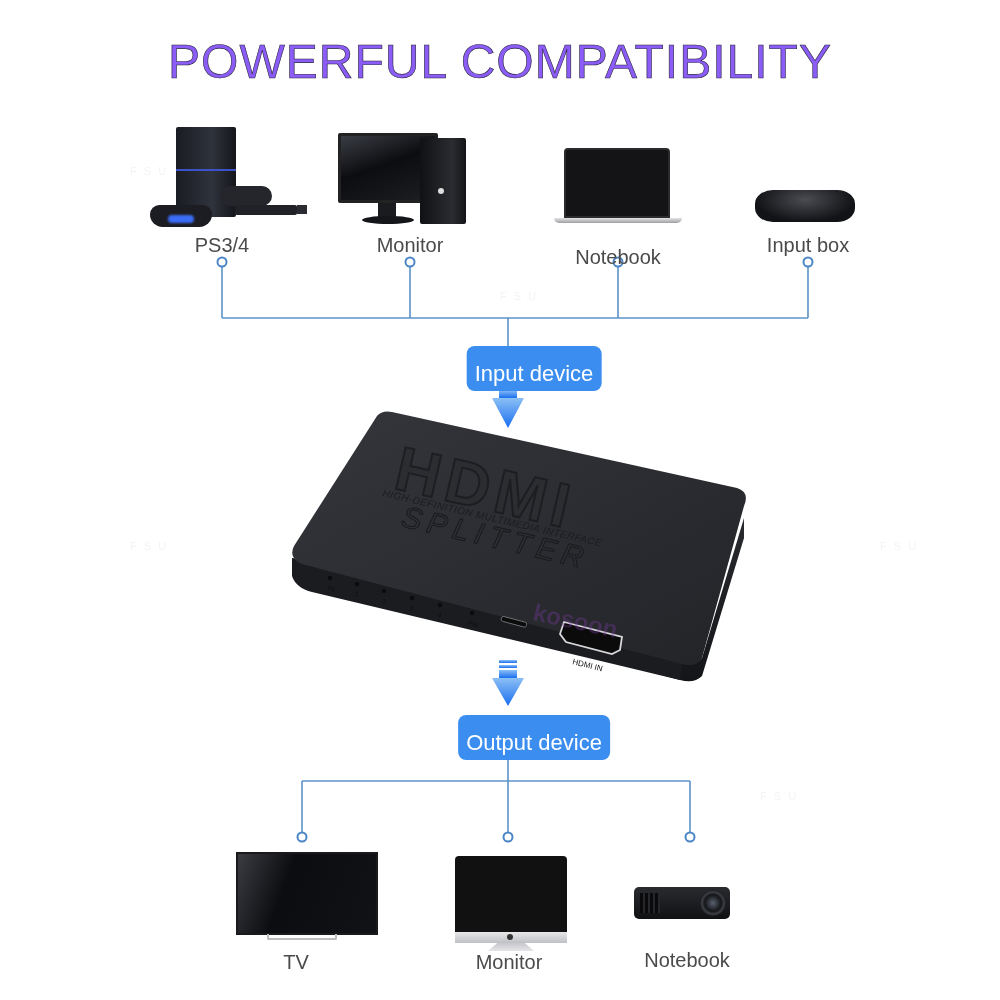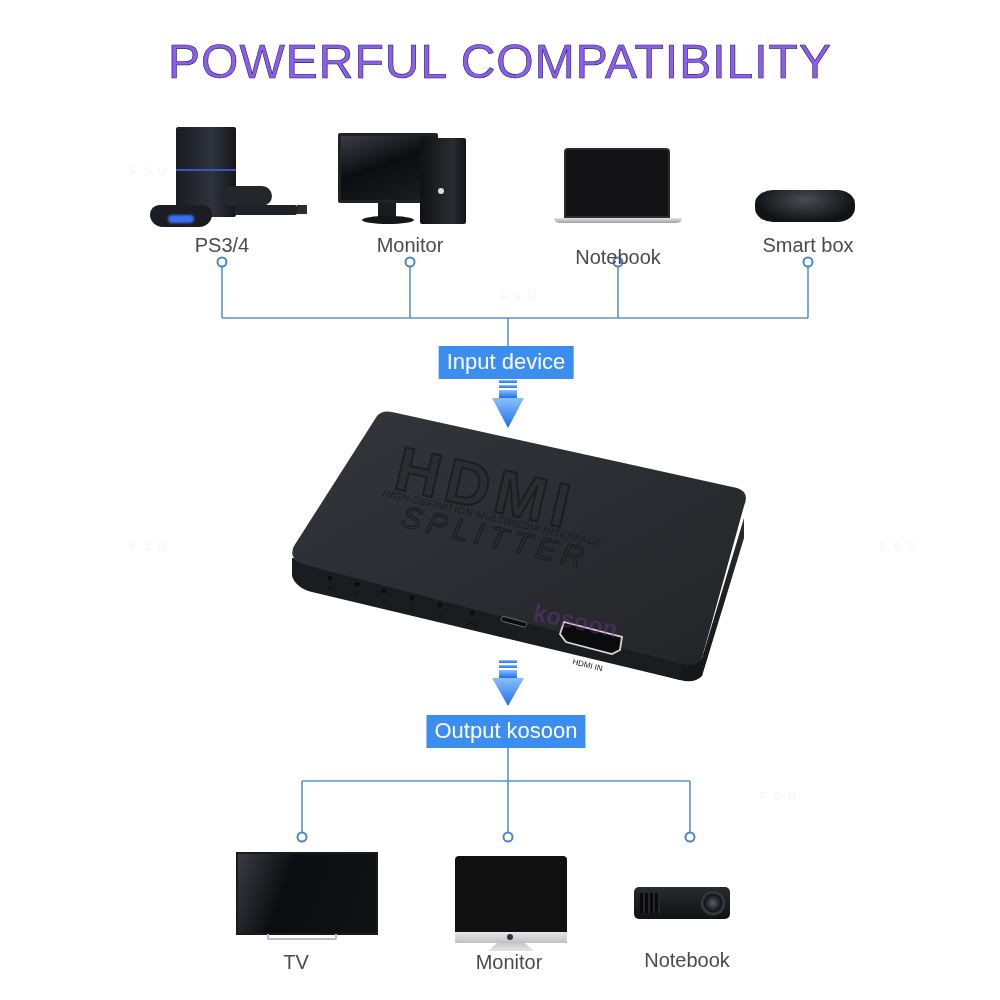--- a/index.html
+++ b/index.html
@@ -14,22 +14,22 @@
 
     .label {
       position: absolute; font-size: 20px; color: #4a4a4a; text-align: center;
       white-space: nowrap; transform: translateX(-50%);
     }
 
     svg.lines { position: absolute; left: 0; top: 0; width: 1000px; height: 1000px; pointer-events: none; }
 
     .pill {
       position: absolute; background: #3b8ef0; color: #fff; font-size: 22px;
-      padding: 2px 8px 3px; border-radius: 0; transform: translateX(-50%);
-      white-space: nowrap; line-height: 28px;
+      padding: 14px 8px 3px; border-radius: 8px; transform: translateX(-50%);
+      white-space: nowrap; line-height: 28px; margin-left: 28px;
     }
 
     .dev { position: absolute; }
 
     
     .ps4-body { position: absolute; left: 176px; top: 127px; width: 60px; height: 90px;
       background: linear-gradient(90deg, #1a1c22, #2f333d 60%, #15161a); border-radius: 2px; }
     .ps4-body::after { content:""; position:absolute; left:0; right:0; top:42px; height:2px; background:#3c52c8; }
     .ps4-pad1 { position:absolute; left:150px; top:205px; width:62px; height:22px; background:#1c1d22; border-radius: 12px 12px 16px 16px; }
     .ps4-pad1::after { content:""; position:absolute; left:18px; top:10px; width:26px; height:8px; background:#3b6cf5; border-radius:4px; filter: blur(1px); }
@@ -153,21 +153,21 @@
 
   <div class="dev">
     <div class="nb-screen"></div>
       <div class="nb-base"></div>
   </div>
   <div class="label" style="left:618px;top:246px;">Notebook</div>
 
   <div class="dev">
     <div class="sb"></div>
   </div>
-  <div class="label" style="left:808px;top:234px;">Smart box</div>
+  <div class="label" style="left:808px;top:234px;">Input box</div>
 </div>
 
 <div class="pill" style="left:506px;top:346px;">Input device</div>
 
 <div class="splitter-wrap">
   <svg class="splitter-top" viewBox="0 0 470 280">
     <defs>
       <linearGradient id="topg" x1="0" y1="0" x2="1" y2="1">
         <stop offset="0" stop-color="#34363b"></stop>
         <stop offset="1" stop-color="#232428"></stop>
@@ -208,21 +208,21 @@
 
     <rect x="220" y="208" width="26" height="5" rx="2" transform="rotate(15 220 208)" fill="#0b0b0c" stroke="#7a7b80" stroke-width="0.8"></rect>
 
     <path d="M282 214 L340 229 L338 242 L330 246 L284 234 L278 226 Z" fill="#0b0b0c" stroke="#d8d8dc" stroke-width="1.8"></path>
     <text x="290" y="256" transform="rotate(14 290 256)" font-family="Liberation Sans, sans-serif" font-size="8" fill="#0f1012">HDMI IN</text>
 
     <text x="250" y="212" transform="rotate(12 250 212)" font-family="Liberation Sans, sans-serif" font-size="24" font-weight="700" fill="rgba(120,60,160,0.35)">kosoon</text>
   </svg>
 </div>
 
-<div class="pill" style="left:506px;top:715px;">Output kosoon</div>
+<div class="pill" style="left:506px;top:715px;">Output device</div>
 
 <div>
   <div class="dev">
     <div class="tv"></div>
       <div class="tv-stand"></div>
   </div>
   <div class="label" style="left:296px;top:951px;">TV</div>
 
   <div class="dev">
     <div class="mon-frame"></div>

